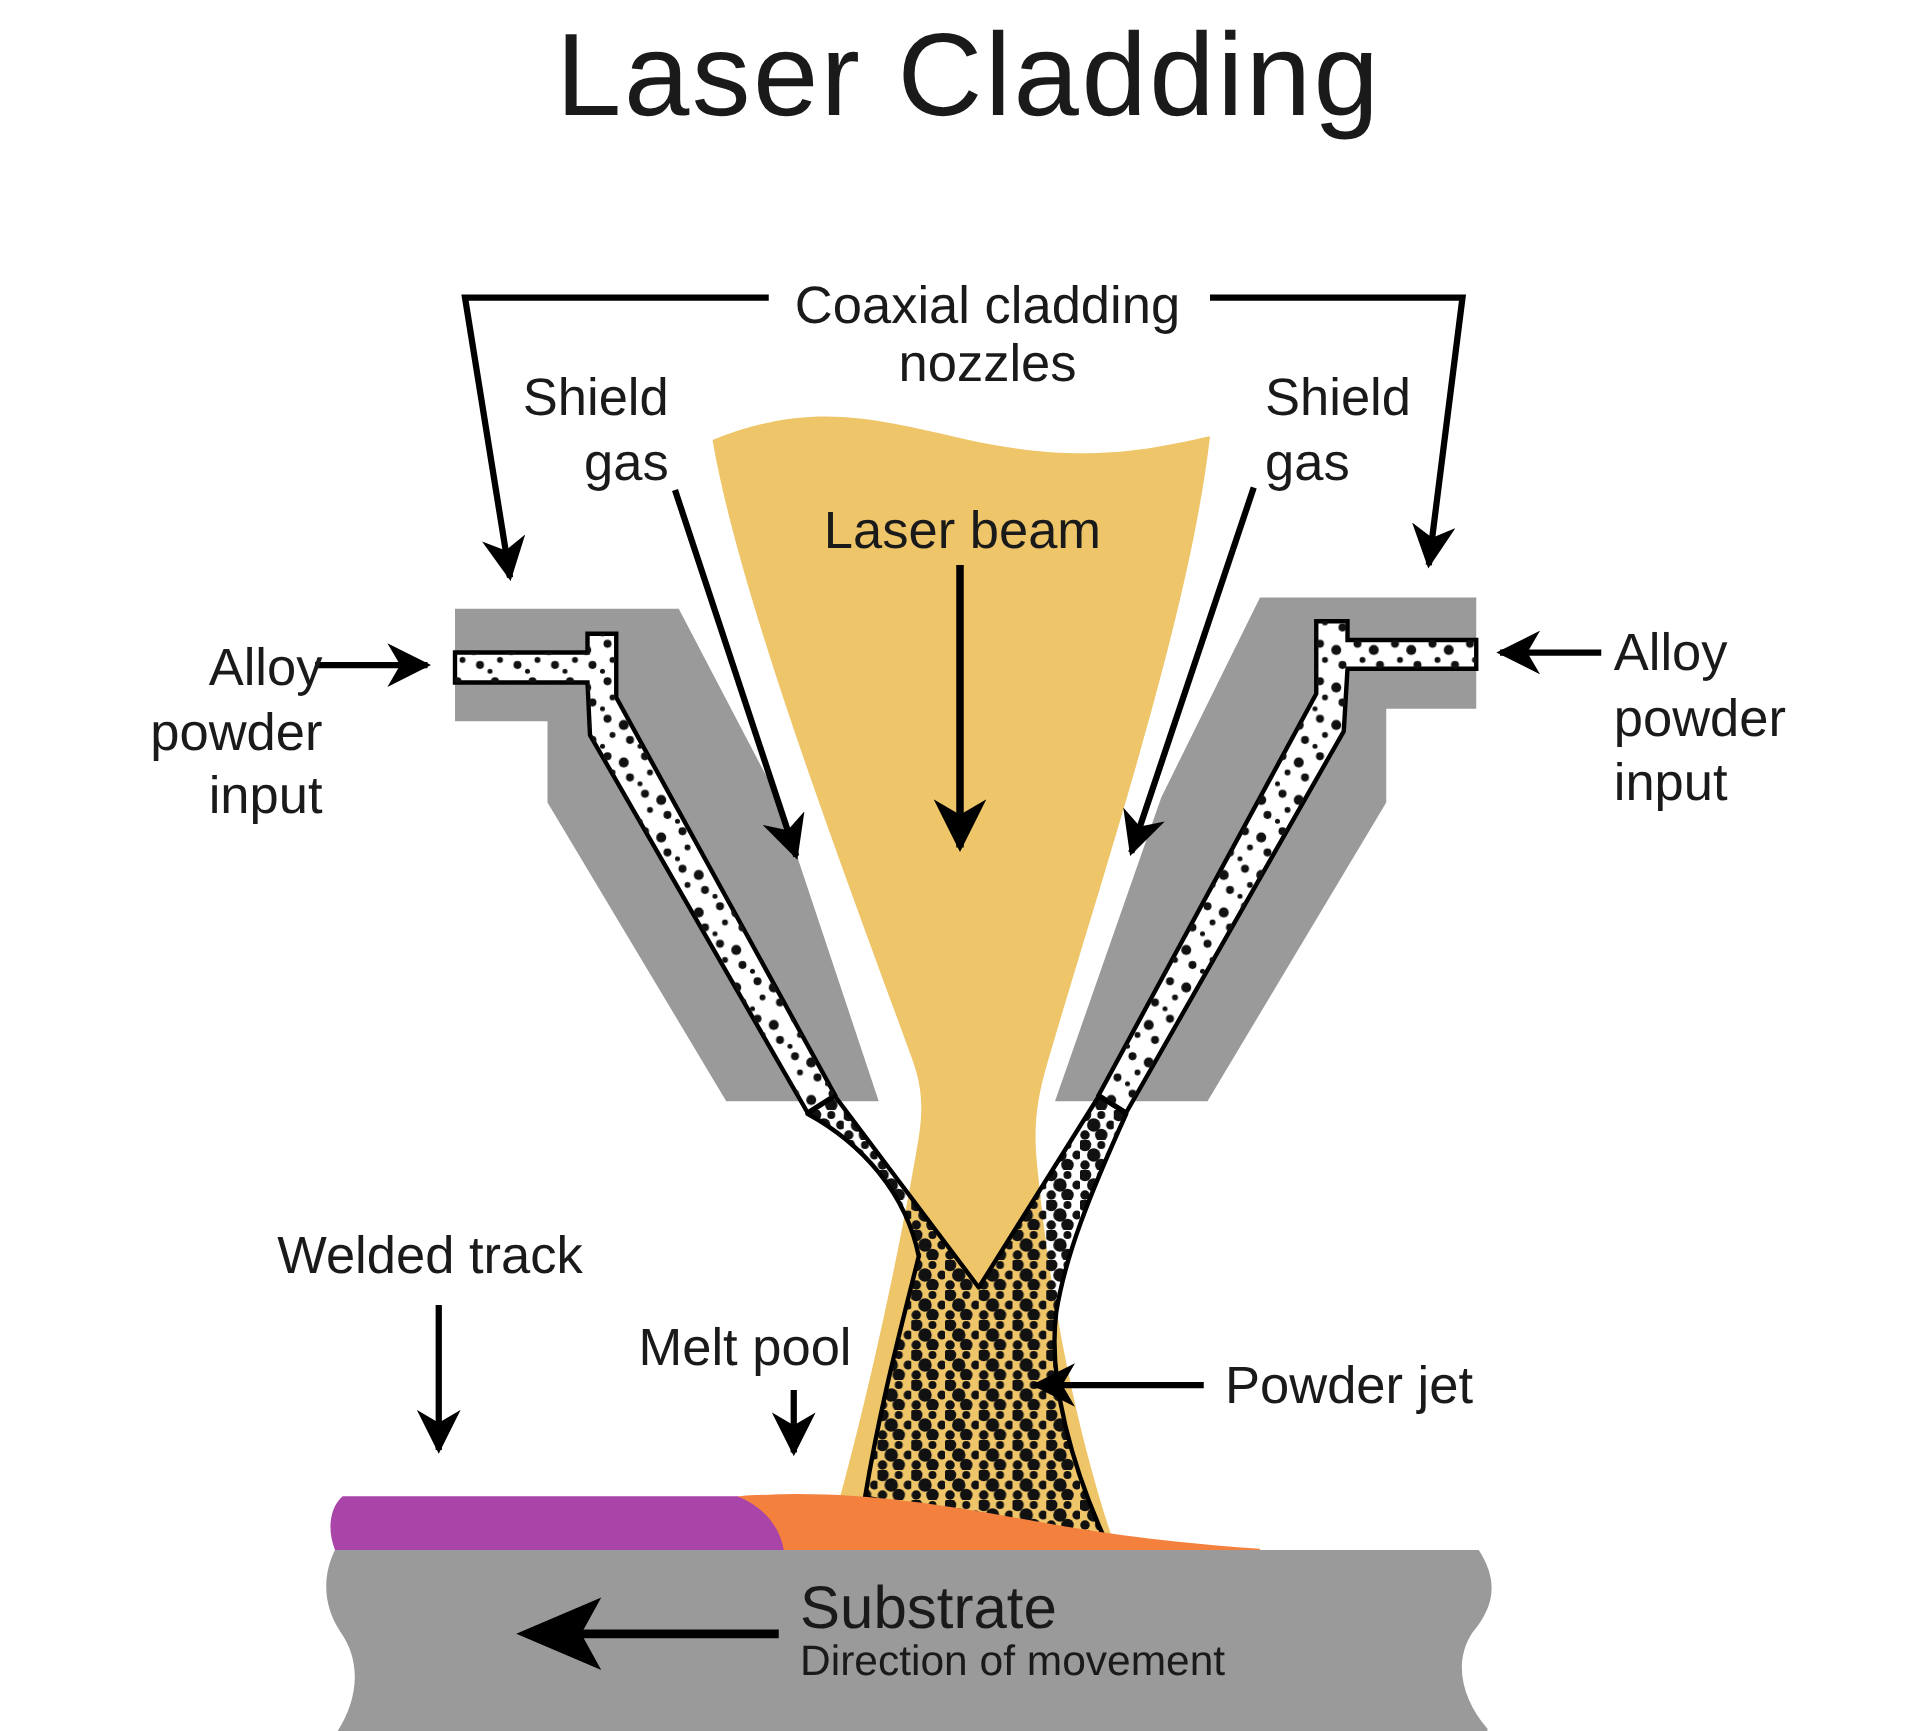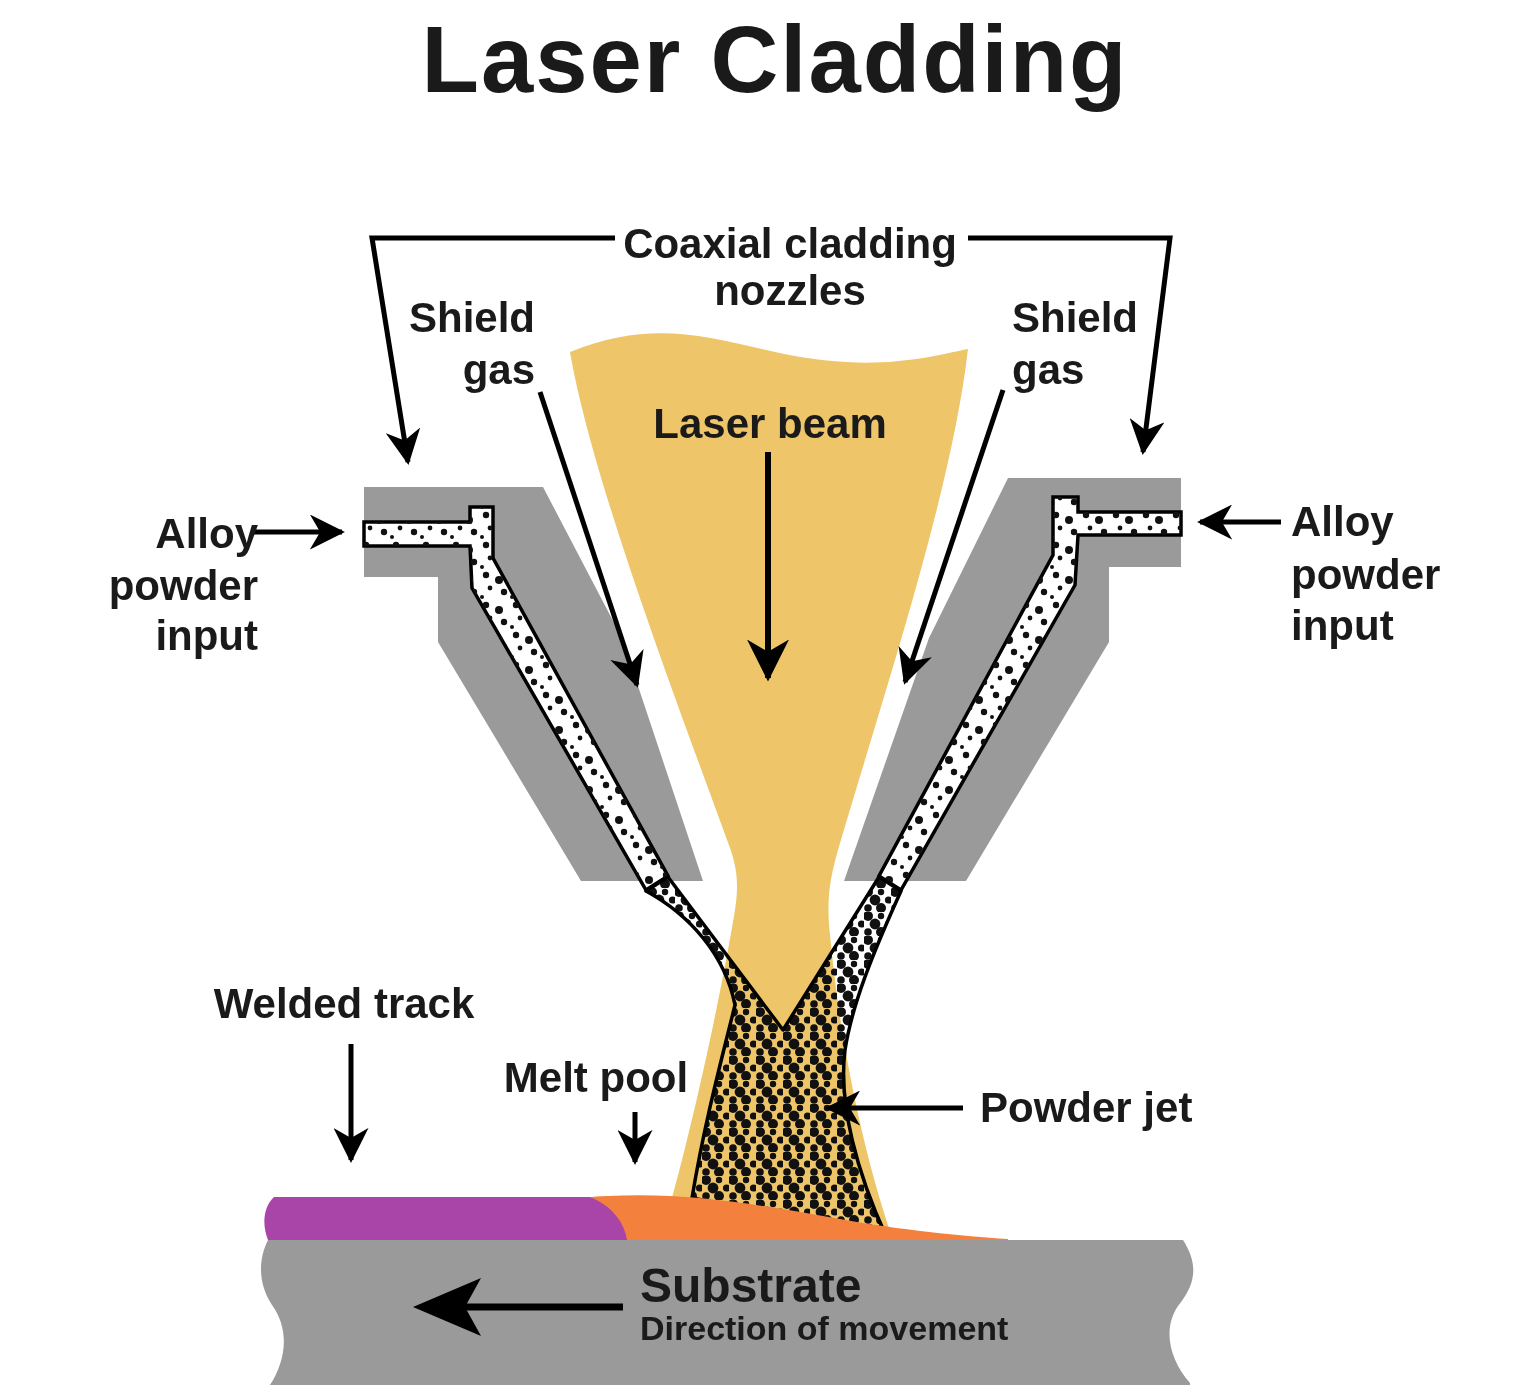--- a/index.html
+++ b/index.html
@@ -1,17 +1,17 @@
 <!DOCTYPE html>
 <html><head>
 <meta charset="utf-8">
 <style>
   html,body{margin:0;padding:0;background:#ffffff;}
   .stage{position:relative;width:1536px;height:1385px;background:#fff;overflow:hidden;
-         font-family:"Liberation Sans", sans-serif;font-weight:bold;}
+         font-family:"Liberation Sans", sans-serif;}
   svg{display:block}
   .t{fill:#1a1a1a;font-family:"Liberation Sans", sans-serif;}
   .t-title{font-size:94px;letter-spacing:2px;}
   .t-label{font-size:42px;}
   .t-sub{font-size:48px;}
   .t-dir{font-size:34px;}
   .ln{stroke:#000;fill:none;}
 </style>
 </head>
 <body>

